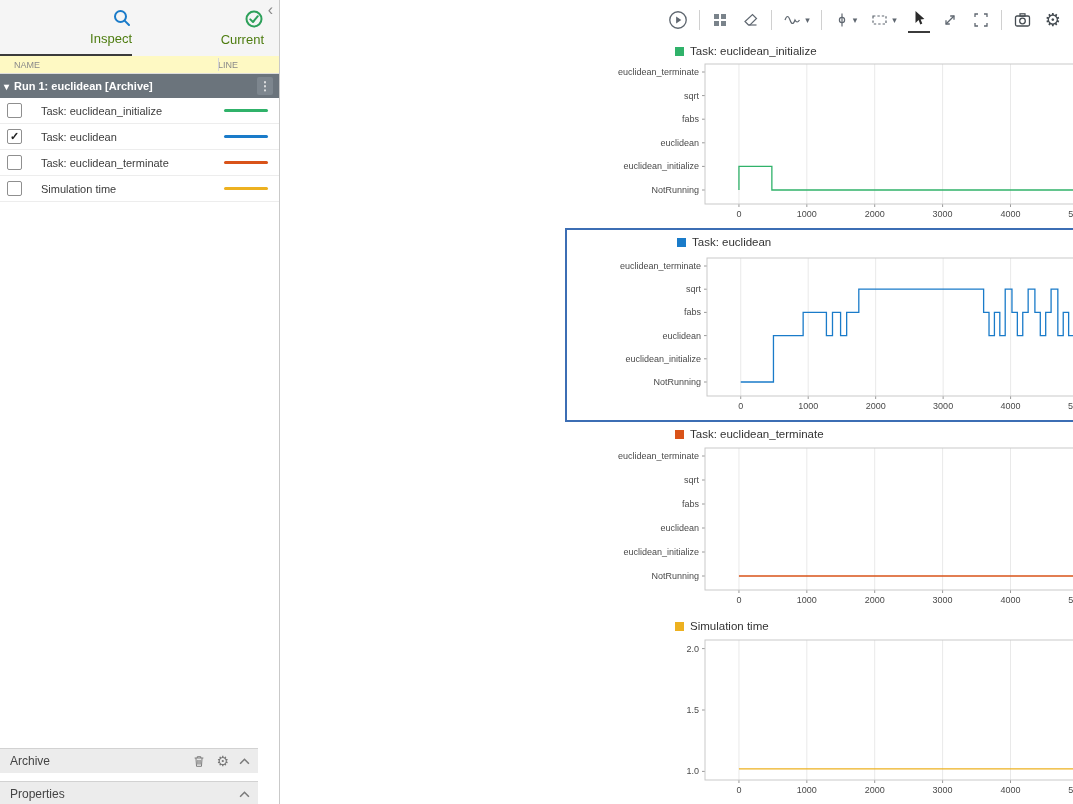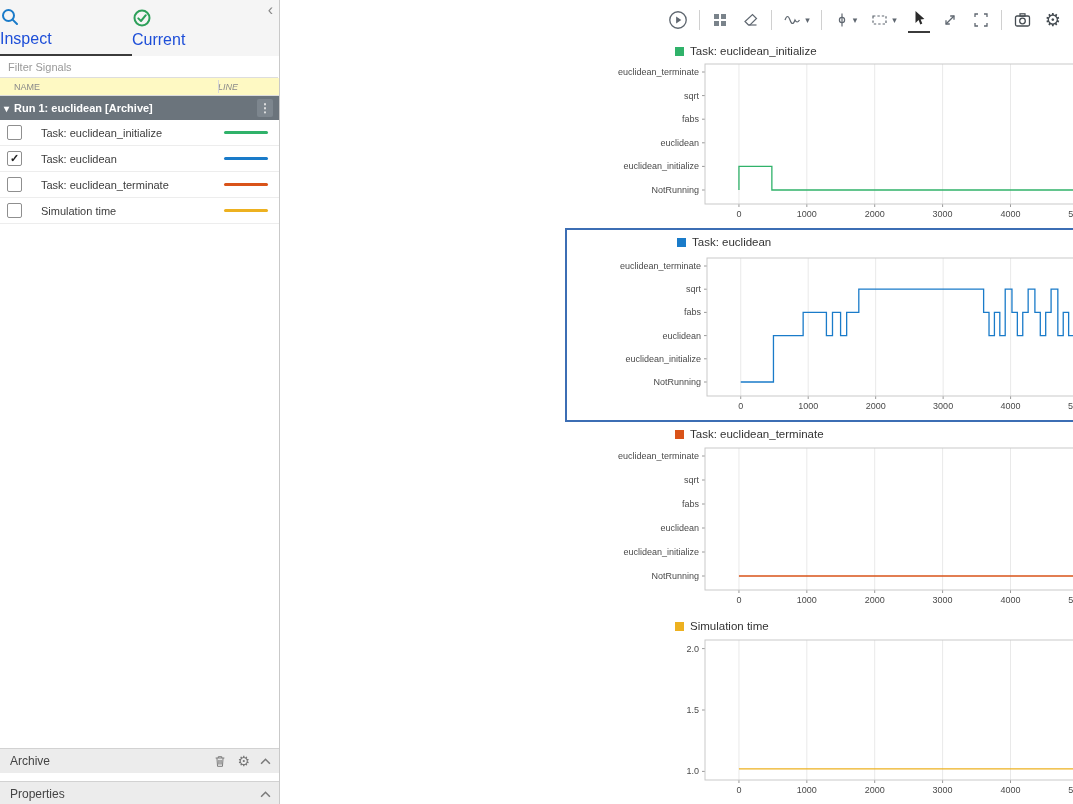--- a/index.html
+++ b/index.html
@@ -1,37 +1,37 @@
 <!DOCTYPE html>
 <html><head>
 <meta charset="utf-8">
 <style>
   html,body{margin:0;padding:0;background:#fff;font-family:"Liberation Sans",sans-serif;}
   .app{position:relative;width:1073px;height:804px;overflow:hidden;background:#fff;}
 
   
   .left{position:absolute;left:0;top:0;width:280px;height:804px;border-right:1px solid #c9c9c9;background:#fff;box-sizing:border-box;}
   .tabs{position:relative;height:56px;background:#f5f5f5;display:flex;}
-  .tab{width:132px;display:flex;flex-direction:column;align-items:flex-start;justify-content:center;gap:3px;cursor:pointer;font-size:16px;color:#1d4ed8;}
+  .tab{width:132px;display:flex;flex-direction:column;align-items:flex-end;justify-content:center;gap:3px;cursor:pointer;font-size:13px;color:#4d7c0f;}
   .tab.active{border-bottom:2px solid #3b3b3b;}
   .collapse{position:absolute;right:6px;top:2px;font-size:16px;color:#888;cursor:pointer;line-height:16px;}
   .filter{display:block;width:278px;height:22px;border:none;border-bottom:1px solid #ddd;box-sizing:border-box;padding:0 8px;font-size:11px;color:#333;outline:none;background:#fff;}
   .filter::placeholder{color:#999;}
   .thead{height:17px;background:#fef9c3;border-bottom:1px solid #ddd;font-size:9px;color:#8a8a8a;display:flex;align-items:center;position:relative;}
   .thead span:first-child{padding-left:14px;}
-  .thead .line-col{position:absolute;left:218px;font-style:italic;}
+  .thead .line-col{position:absolute;left:218px;}
   .thead:after{content:"";position:absolute;left:218px;top:2px;bottom:2px;width:1px;background:#d7d7d7;}
   .run-header{height:24px;background:#6b747c;color:#fff;font-size:11px;font-weight:bold;display:flex;align-items:center;position:relative;cursor:pointer;}
   .run-header .caret{margin:0 5px 0 4px;font-size:10px;}
   .run-header .kebab{position:absolute;right:6px;top:3px;width:16px;height:18px;background:#7d868e;border-radius:2px;text-align:center;line-height:18px;font-size:12px;color:#e8e8e8;cursor:pointer;}
   .sig-row{height:25px;border-bottom:1px solid #ededed;display:flex;align-items:center;position:relative;background:#fff;cursor:pointer;}
   .cb{margin-left:7px;width:13px;height:13px;border:1px solid #8f8f8f;border-radius:2px;background:#fff;font-size:11px;line-height:13px;text-align:center;color:#222;font-weight:bold;cursor:pointer;}
   .sig-label{margin-left:19px;font-size:11px;color:#3c3c3c;}
   .swatch{position:absolute;left:224px;width:44px;height:3px;border-radius:2px;}
-  .bottom-bar{position:absolute;left:0;width:279px;height:24px;background:#ececec;border-top:1px solid #d2d2d2;display:flex;align-items:center;font-size:12px;color:#444;}
+  .bottom-bar{position:absolute;left:0;width:258px;height:24px;background:#ececec;border-top:1px solid #d2d2d2;display:flex;align-items:center;font-size:12px;color:#444;}
   .bottom-bar .bar-label{padding-left:10px;}
   .bar-icons{position:absolute;right:8px;display:flex;align-items:center;gap:10px;}
   .archive-bar{top:748px;}
   .props-bar{top:781px;height:24px;align-items:center;}
   .gear-glyph{font-size:14px;color:#777;line-height:14px;}
 
   
   .main{position:absolute;left:281px;top:0;right:0;bottom:0;background:#fff;}
   .toolbar{position:absolute;left:0;right:0;top:0;height:40px;display:flex;align-items:center;justify-content:flex-end;gap:9px;padding-right:10px;}
   .tbtn{display:flex;align-items:center;color:#5f6770;cursor:pointer;padding:2px;}
@@ -70,21 +70,20 @@
       <div class="tab">
         <svg width="20" height="20" viewBox="0 0 20 20">
           <circle cx="10" cy="10" r="7.5" fill="none" stroke="#2da05a" stroke-width="2"></circle>
           <path d="M6.3 10.4 L9 13 L13.8 7.2" fill="none" stroke="#2da05a" stroke-width="2" stroke-linecap="round" stroke-linejoin="round"></path>
         </svg>
         <span>Current</span>
       </div>
       <span class="collapse">‹</span>
     </div>
 
-    <input class="filter" type="text" placeholder="Filter Signals" style="">
 
     <div class="thead">
       <span>NAME</span>
       <span class="line-col">LINE</span>
     </div>
 
     <div class="run-header">
       <span class="caret">▾</span>
       <span>Run 1: euclidean [Archive]</span>
       <span class="kebab">⋮</span>

